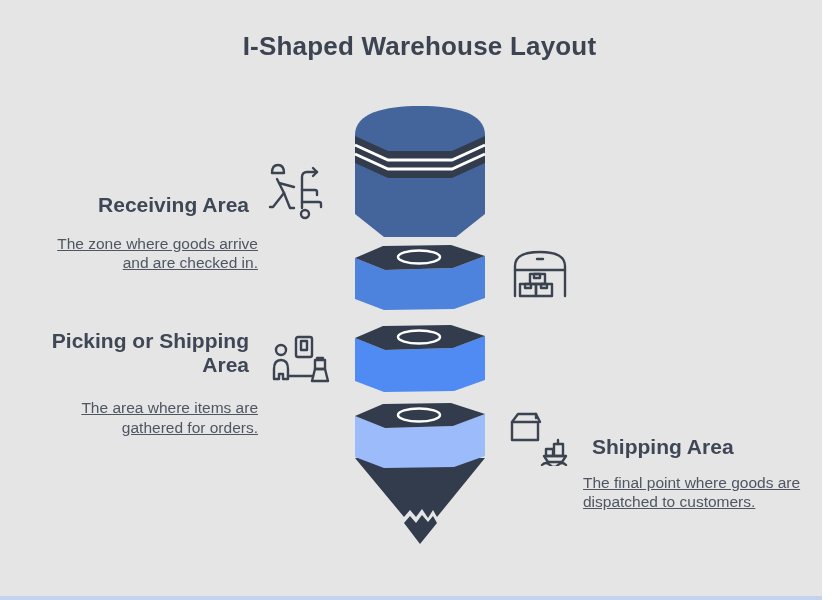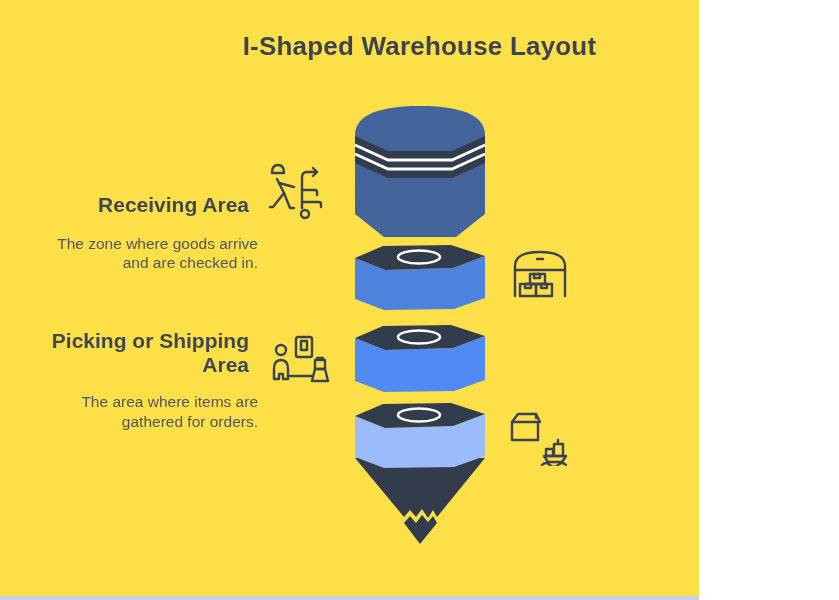--- a/index.html
+++ b/index.html
@@ -1,34 +1,34 @@
 <!DOCTYPE html>
 <html><head>
 <meta charset="utf-8">
 <style>
   html,body{margin:0;padding:0;}
   body{font-family:"Liberation Sans", sans-serif;}
   .canvas{
-    position:relative;width:699px;height:600px;overflow:hidden;
-    background:#fde047;
+    position:relative;width:822px;height:600px;overflow:hidden;
+    background:#e5e5e5;
   }
   .title{
     position:absolute;left:0;top:31px;width:839px;margin:0;
     text-align:center;font-size:26px;font-weight:bold;color:#3d4451;
     letter-spacing:.2px;
   }
   .sec{position:absolute;}
   .sec h2{margin:9px;font-size:21px;font-weight:bold;color:#3f4756;line-height:1.12;}
-  .sec p{margin:14px 0 0 0;font-size:15.5px;color:#4e5663;line-height:1.28;}
+  .sec p{margin:14px 0 0 0;font-size:15.5px;color:#4e5663;line-height:1.28;text-decoration:underline;}
   .sec.left{text-align:right;}
   .sec.right{text-align:left;}
   .sec-receiving{left:28px;top:184px;width:230px;}
   .sec-receiving p{margin-top:17px;}
   .sec-picking{left:28px;top:320px;width:230px;}
-  .sec-picking p{margin-top:16px;}
+  .sec-picking p{margin-top:22px;}
   .sec-storage{left:583px;top:265px;width:205px;}
   .sec-shipping{left:583px;top:426px;width:225px;}
   .icon{position:absolute;}
   .icon svg{display:block;}
   .icon path,.icon line,.icon circle,.icon rect,.icon polyline,.icon ellipse{
     fill:none;stroke:#3b4350;stroke-width:2.4;stroke-linecap:round;stroke-linejoin:round;
   }
   .funnel{position:absolute;left:350px;top:100px;}
   .footer-strip{position:absolute;left:0;bottom:0;width:839px;height:4px;background:#c3d2ef;}
 </style>
@@ -115,20 +115,24 @@
       <path d="M4,46 L4,36 Q4,27 11,27 Q18,27 18,36 L18,46 L13,46 L13,41 L9,41 L9,46 Z"></path>
       <rect x="26" y="4" width="16" height="20" rx="2"></rect>
       <rect x="31" y="8" width="6" height="9"></rect>
       <line x1="18" y1="43" x2="43" y2="43"></line>
       <path d="M42,48 L58,48 L55,36 L45,36 Z"></path>
       <rect x="45" y="27" width="10" height="9"></rect>
       <line x1="47" y1="25" x2="53" y2="25"></line>
     </svg>
   </div>
 
+  <section class="sec right sec-shipping">
+    <h2>Shipping Area</h2>
+    <p>The final point where goods are dispatched to customers.</p>
+  </section>
   <div class="icon" style="left:508px;top:408px;">
     <svg width="60" height="58" viewBox="0 0 60 58">
       <rect x="4" y="14" width="26" height="18"></rect>
       <path d="M4,14 L10,6 L28,6 L32,14"></path>
       <line x1="28" y1="6" x2="28" y2="10"></line>
       <rect x="38" y="41" width="7" height="7"></rect>
       <rect x="46" y="36" width="9" height="12"></rect>
       <line x1="50" y1="32" x2="50" y2="36"></line>
       <path d="M36,48 L58,48 L54,54 L40,54 Z"></path>
       <path d="M34,57 Q38,53 42,57 Q46,61 50,57 Q54,53 58,57"></path>

